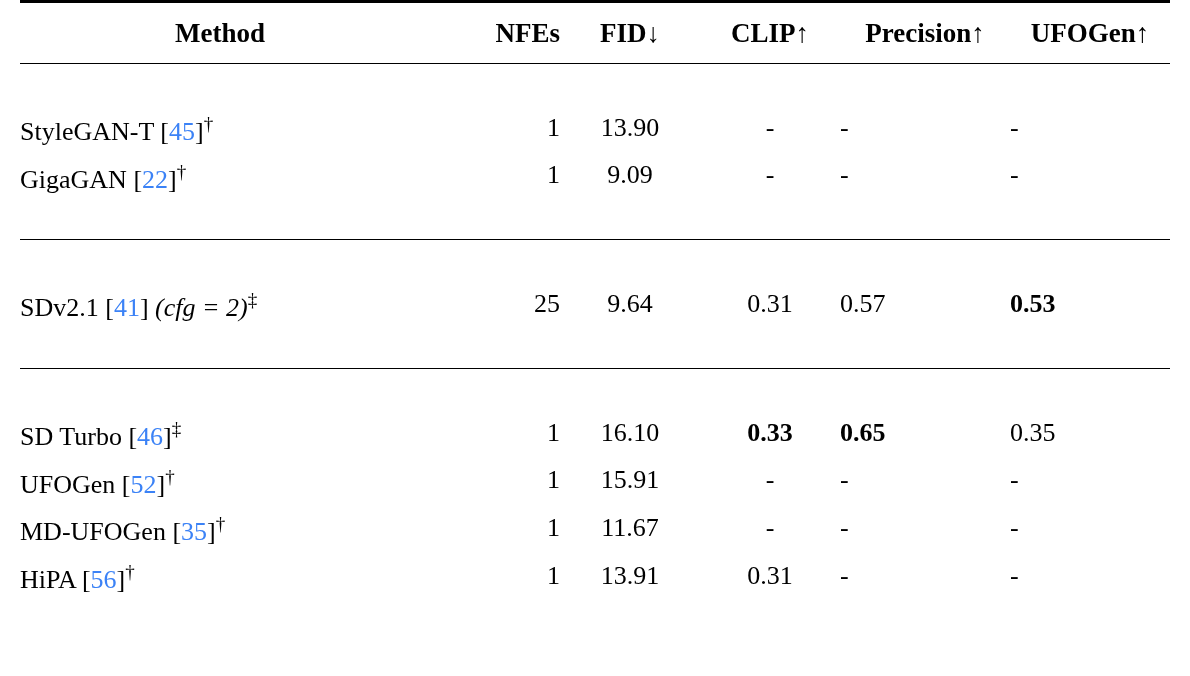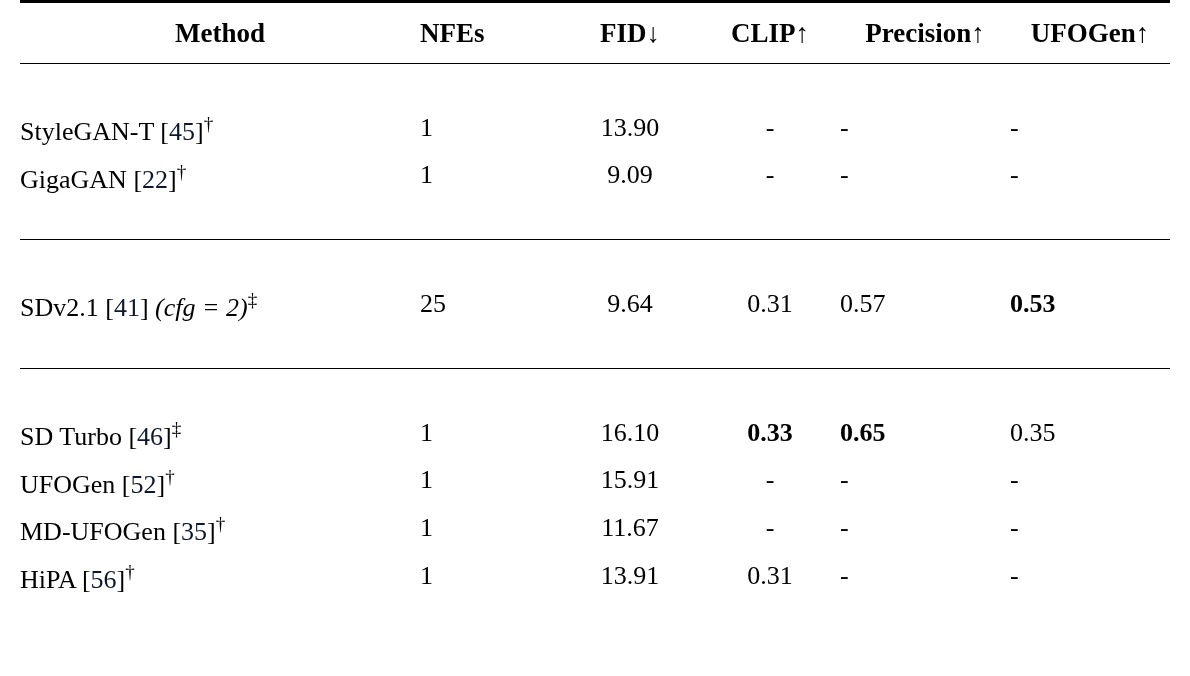--- a/index.html
+++ b/index.html
@@ -18,21 +18,21 @@
     border-collapse: collapse;
     width: 1150px;
     margin: 0 20px;
     table-layout: fixed;
   }
   #results-table td, #results-table th {
     padding: 0;
     vertical-align: middle;
   }
   .col-method { width: 400px; text-align: left; }
-  .col-nfes   { width: 140px; text-align: left; }
+  .col-nfes   { width: 140px; text-align: right; }
   .col-fid    { width: 140px; text-align: center; }
   .col-clip   { width: 140px; text-align: center; }
   .col-prec   { width: 170px; text-align: center; }
   .col-rec    { width: 160px; text-align: center; }
 
   thead th {
     font-weight: bold;
     font-size: 27px;
     height: 60px;
     padding-bottom: 6px;
@@ -49,21 +49,21 @@
     text-align: left;
     padding-left: 4px;
     white-space: nowrap;
   }
 
   .rule-top td    { border-top: 3px solid #000; height: 0; line-height: 0; font-size: 0; padding: 0; }
   .rule-mid td    { border-top: 1.5px solid #000; height: 0; line-height: 0; font-size: 0; padding: 0; }
 
   .spacer-sm { height: 9px; line-height: 9px; font-size: 0; }
 
-  .cite { color: #0f172a; }
+  .cite { color: #3b82f6; }
   .dagger, .ddagger { font-size: 19px; vertical-align: super; }
   .cfg { font-style: italic; }
   b.val { font-weight: bold; }
   u.val { text-decoration: underline; text-underline-offset: 3px; }
   .dash { display: inline-block; }
 </style>
 </head>
 <body>
 
 <table id="results-table">

